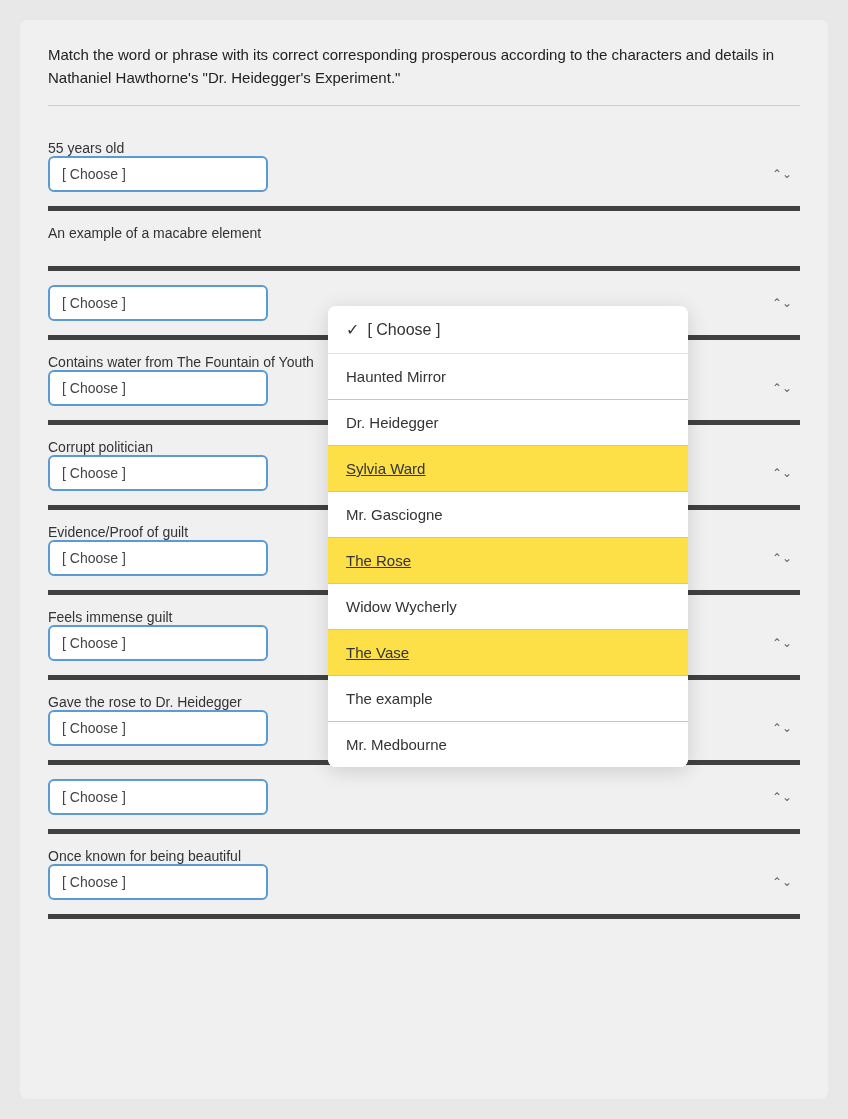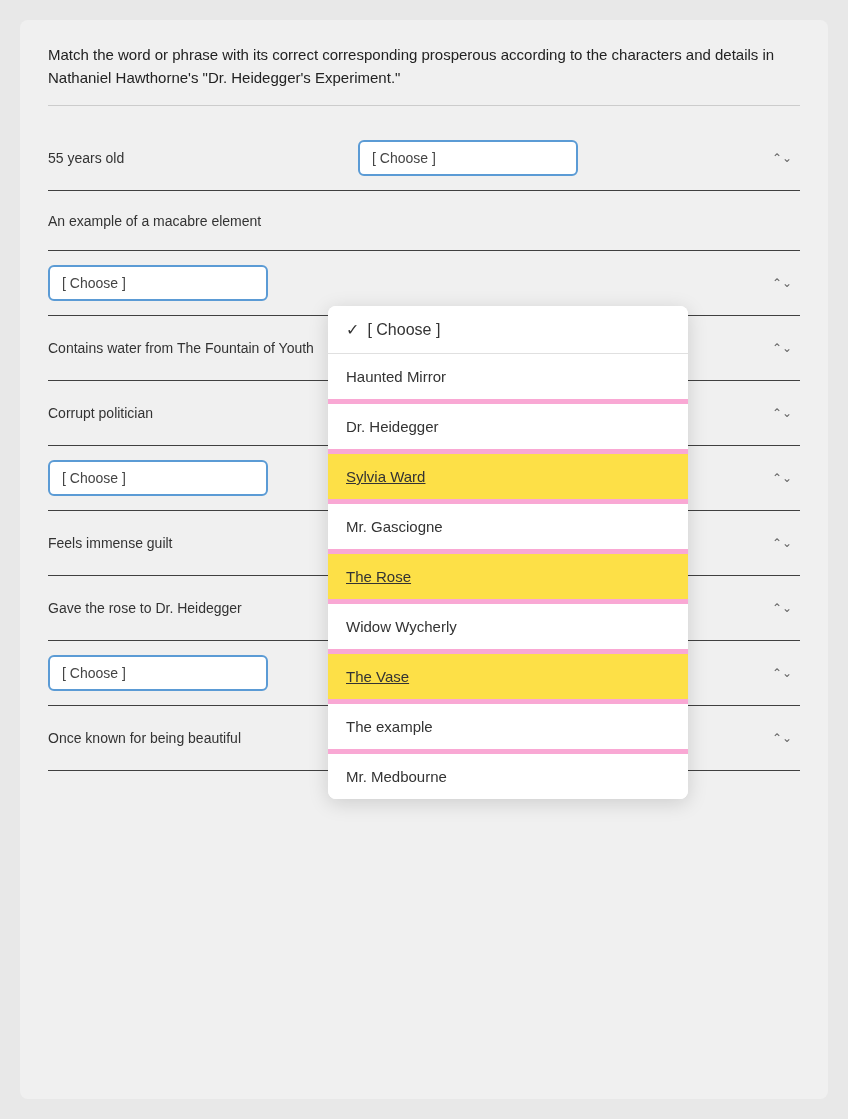--- a/index.html
+++ b/index.html
@@ -25,24 +25,24 @@
       line-height: 1.5;
       margin-bottom: 20px;
       padding-bottom: 16px;
       border-bottom: 1px solid #ccc;
     }
     .rows-container {
       position: relative;
     }
     .match-row {
       display: flex;
-      align-items: center;
       padding: 14px 0;
-      border-bottom: 1px solid #404040;
+      border-bottom: 5px solid #404040;
       min-height: 60px;
+      flex-direction: column;
     }
     .match-row:last-child {
       border-bottom: none;
     }
     .row-label {
       width: 310px;
       font-size: 14px;
       color: #333;
       padding-right: 16px;
       flex-shrink: 0;
@@ -98,21 +98,21 @@
     }
     .dropdown-checkmark {
       color: #333;
       margin-right: 8px;
       font-size: 16px;
     }
     .dropdown-item {
       padding: 14px 18px;
       font-size: 15px;
       color: #333;
-      border-bottom: 5px solid #f9a8d4;
+      border-bottom: 1px solid #f9a8d4;
       cursor: pointer;
       background: white;
     }
     .dropdown-item:last-child {
       border-bottom: none;
     }
     .dropdown-item.highlighted {
       background: #fde047;
       text-decoration: underline;
     }
@@ -205,20 +205,21 @@
           <option>Widow Wycherly</option>
           <option>The Vase</option>
           <option>The setting</option>
           <option>Mr. Medbourne</option>
         </select>
         <span class="select-arrow">⌃⌄</span>
       </div>
     </div>
 
     <div class="match-row">
+      <div class="row-label">Evidence/Proof of guilt</div>
       <div class="row-select-wrapper">
         <select class="row-select">
           <option>[ Choose ]</option>
           <option>Haunted Mirror</option>
           <option>Dr. Heidegger</option>
           <option>Sylvia Ward</option>
           <option>Mr. Gasciogne</option>
           <option>The Rose</option>
           <option>Colonel Killigrew</option>
           <option>Widow Wycherly</option>

